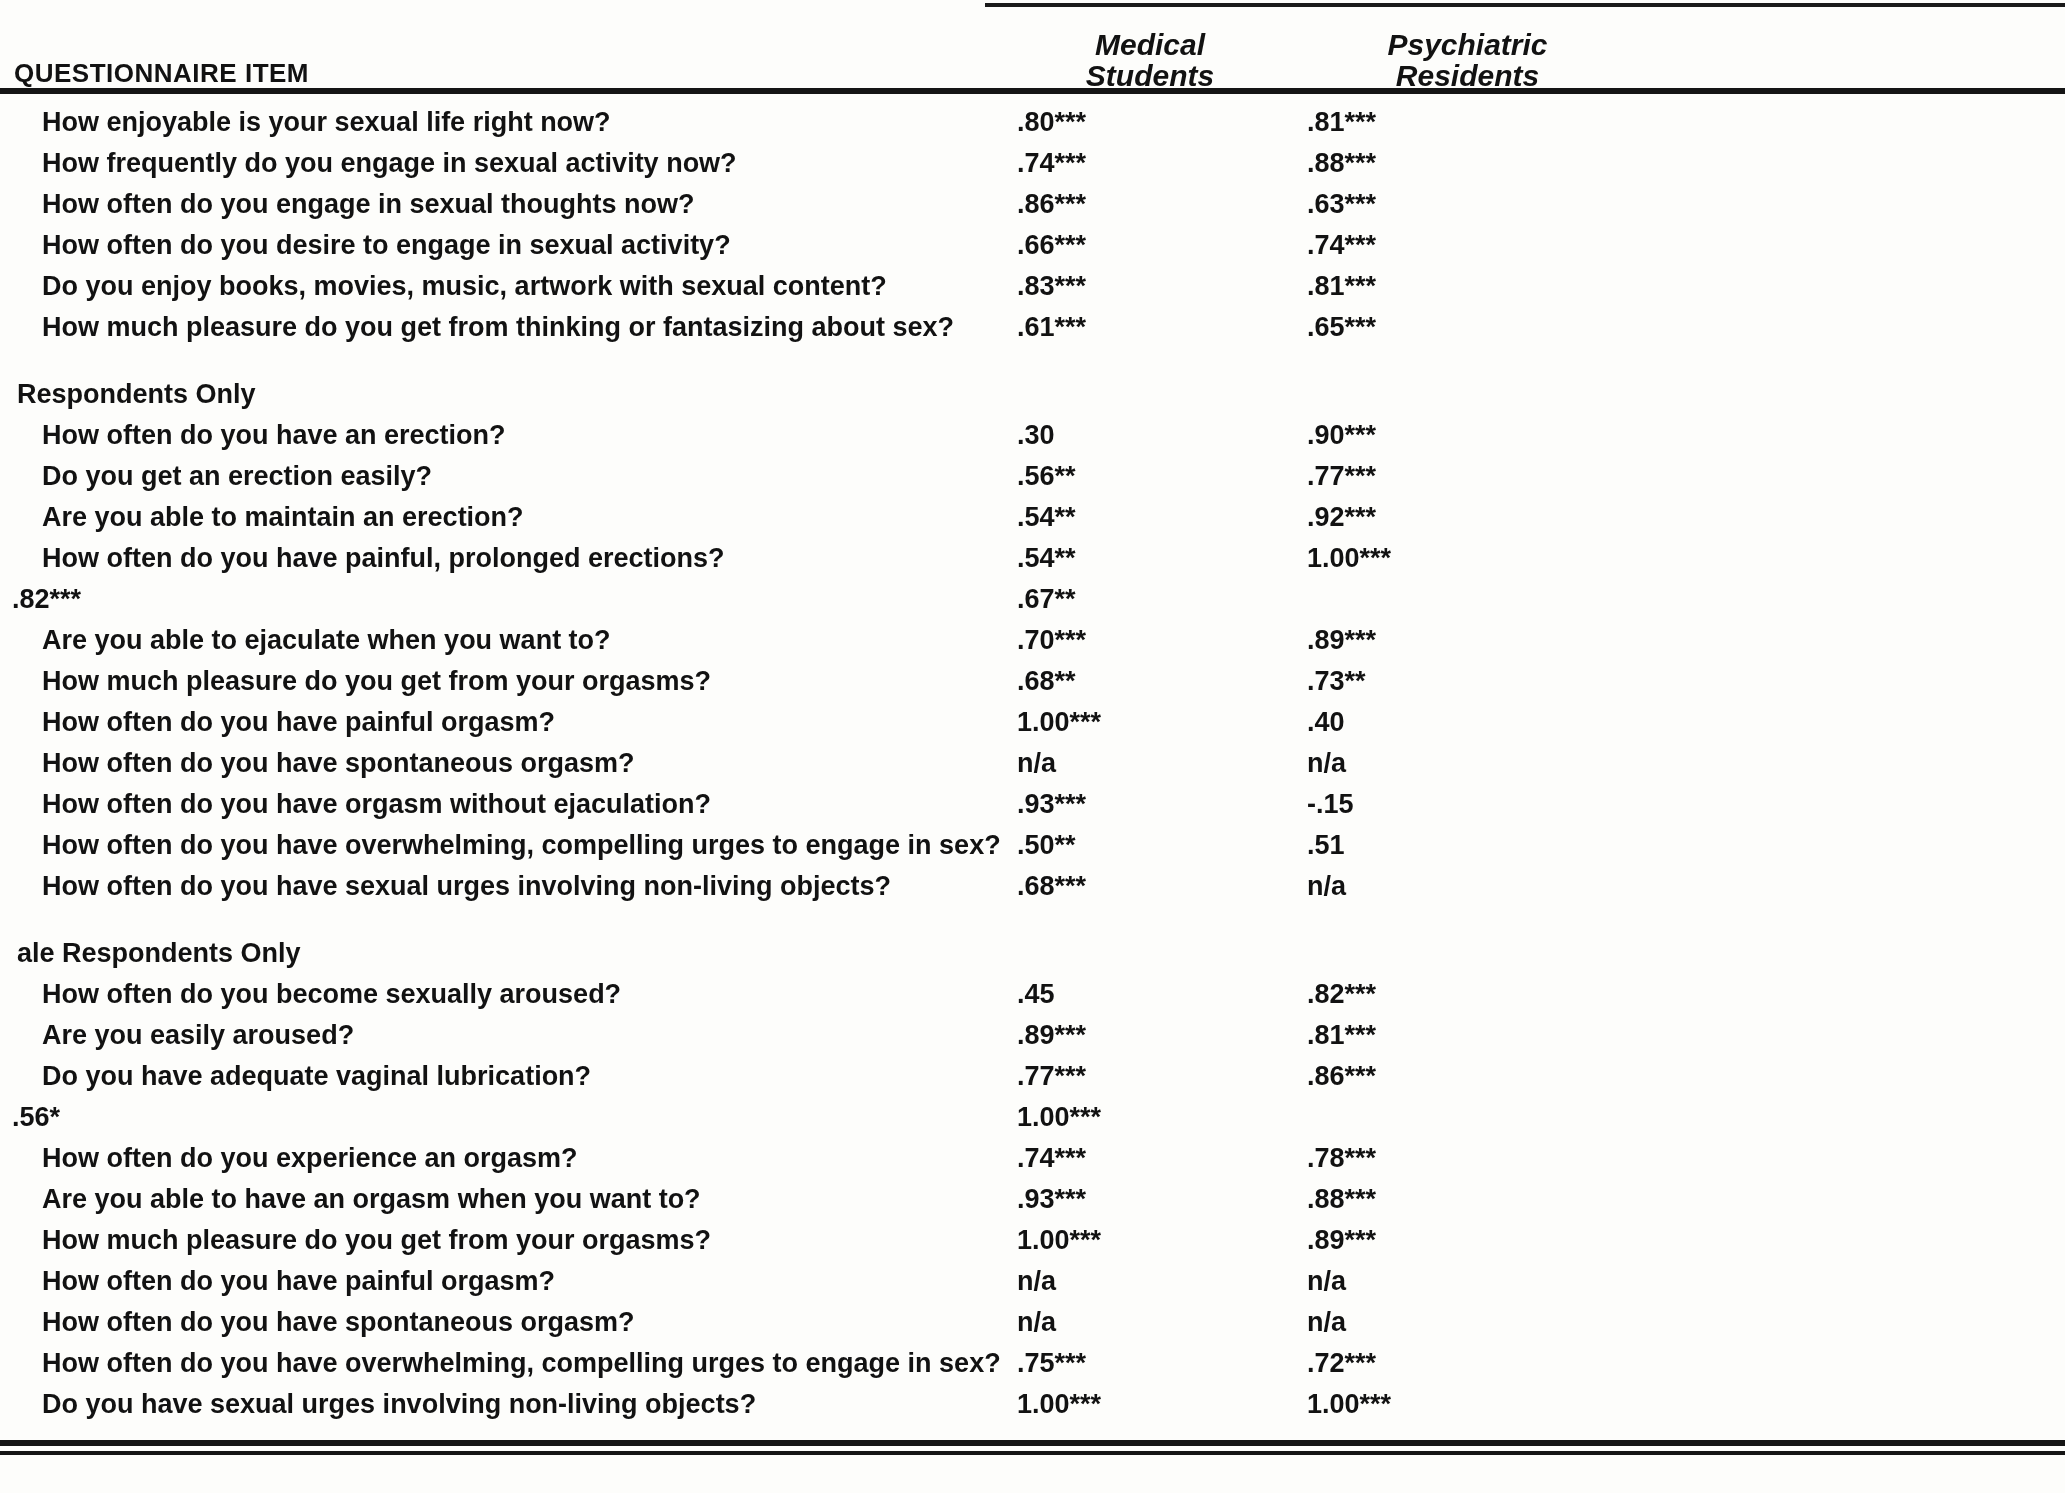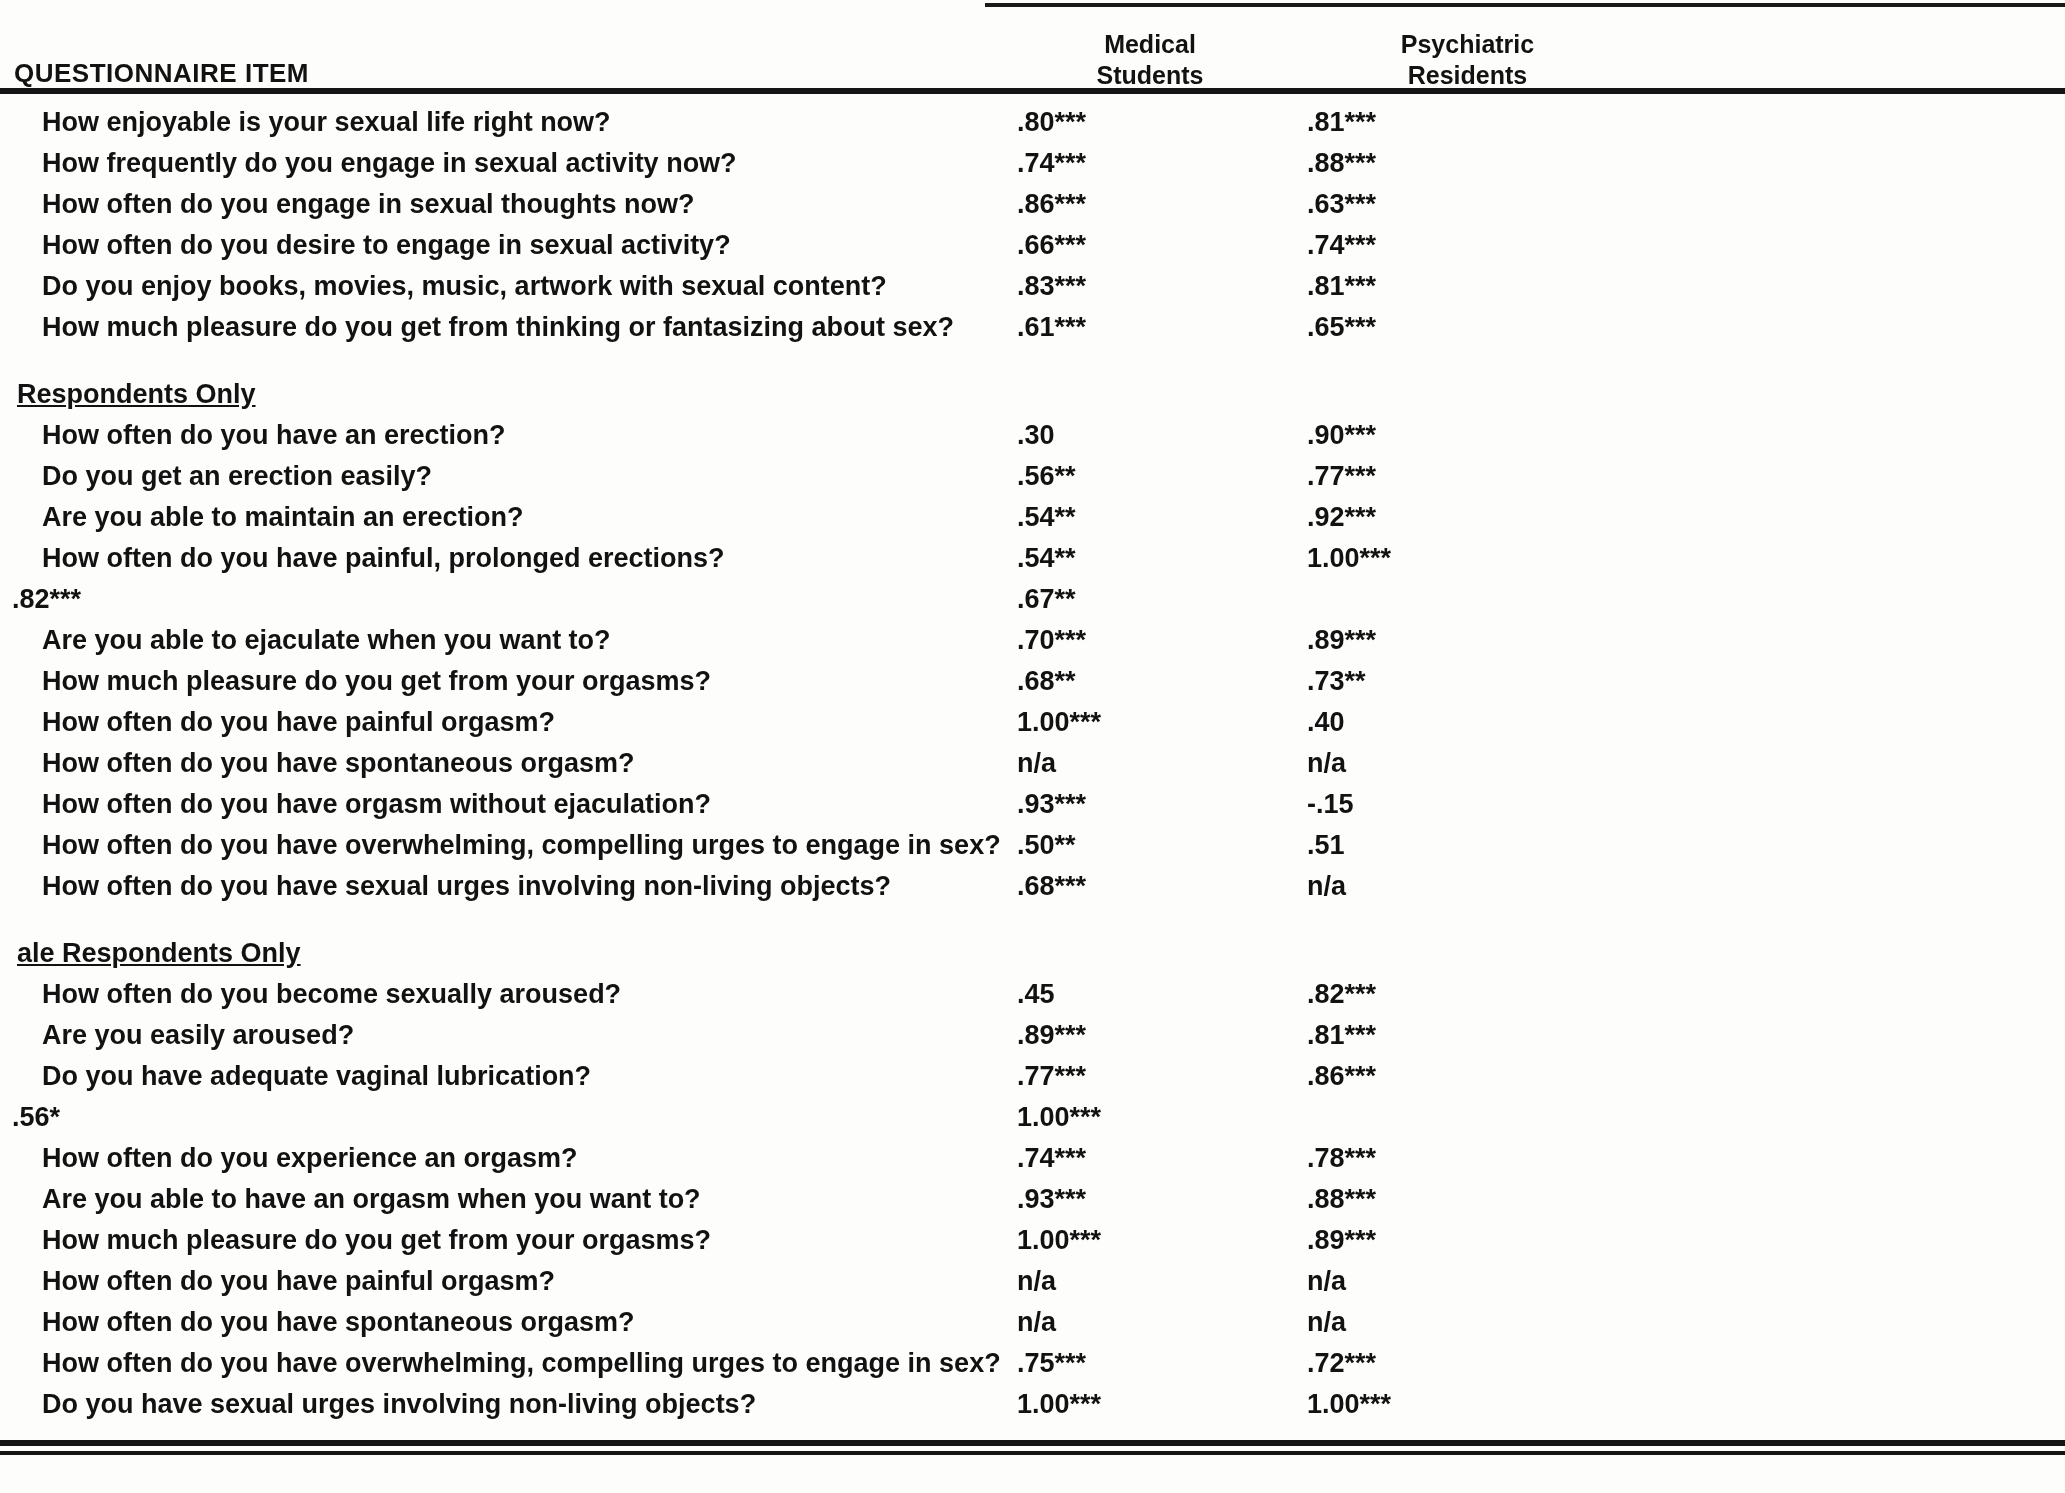--- a/index.html
+++ b/index.html
@@ -17,35 +17,35 @@
   .header-row{
     position:absolute;top:14px;left:0;right:0;
     display:grid;grid-template-columns:1005px 290px 345px 1fr;
     align-items:end;
   }
   .header-item{
     font-size:26px;letter-spacing:.5px;
     padding-left:14px;padding-bottom:6px;white-space:nowrap;margin-top:44px;
   }
   .header-col{
-    text-align:center;font-size:25px;line-height:31px;padding-bottom:4px;
+    text-align:center;font-size:30px;line-height:31px;padding-bottom:4px;font-style:italic;
   }
   .thick-rule{position:absolute;top:88px;left:0;right:0;height:6px;background:#151515;}
   #table-body{position:absolute;top:102px;left:12px;right:0;}
   .row{
     display:grid;grid-template-columns:1005px 290px 345px 1fr;
     height:41px;align-items:center;font-size:27px;
   }
   .cell{white-space:nowrap;}
   .cell.item{padding-left:30px;}
   .cell.val{}
   .section-gap{height:26px;}
   .section-title{
     height:41px;display:flex;align-items:center;
-    padding-left:5px;font-size:27px;white-space:nowrap;text-decoration:underline;
+    padding-left:5px;font-size:27px;white-space:nowrap;
   }
   .bottom-rules{position:absolute;top:1440px;left:0;right:0;}
   .rule-a{height:6px;background:#151515;}
   .rule-b{height:4px;background:#151515;margin-top:5px;}
 </style>
 </head>
 <body>
 
 <div class="page">
 

